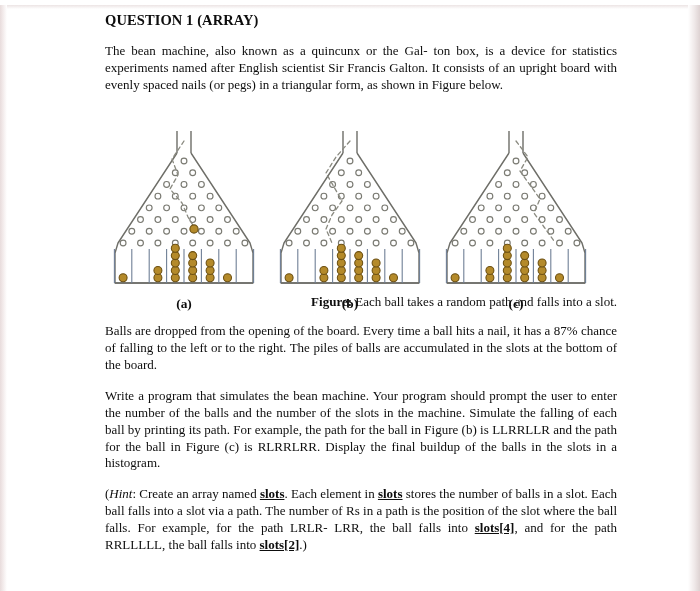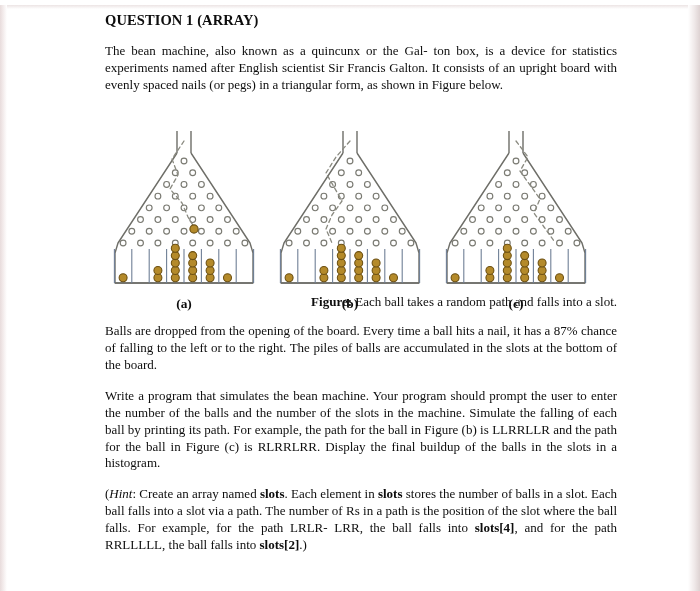--- a/index.html
+++ b/index.html
@@ -68,21 +68,21 @@
   p.para.last { margin-bottom: 0; }
 
   .fig-caption {
     font-size: 13px;
     text-align: right;
     margin: 0 0 14px 0;
     line-height: 1.2;
   }
   .fig-caption .lead { font-weight: bold; }
 
-  b, strong { font-weight: bold; }
+  b, strong { font-weight: bold; text-decoration: underline; }
   i, em { }
 
   
   .figure-block {
     position: absolute;
     left: 108px;
     top: 126px;
     width: 484px;
     height: 180px;
   }

